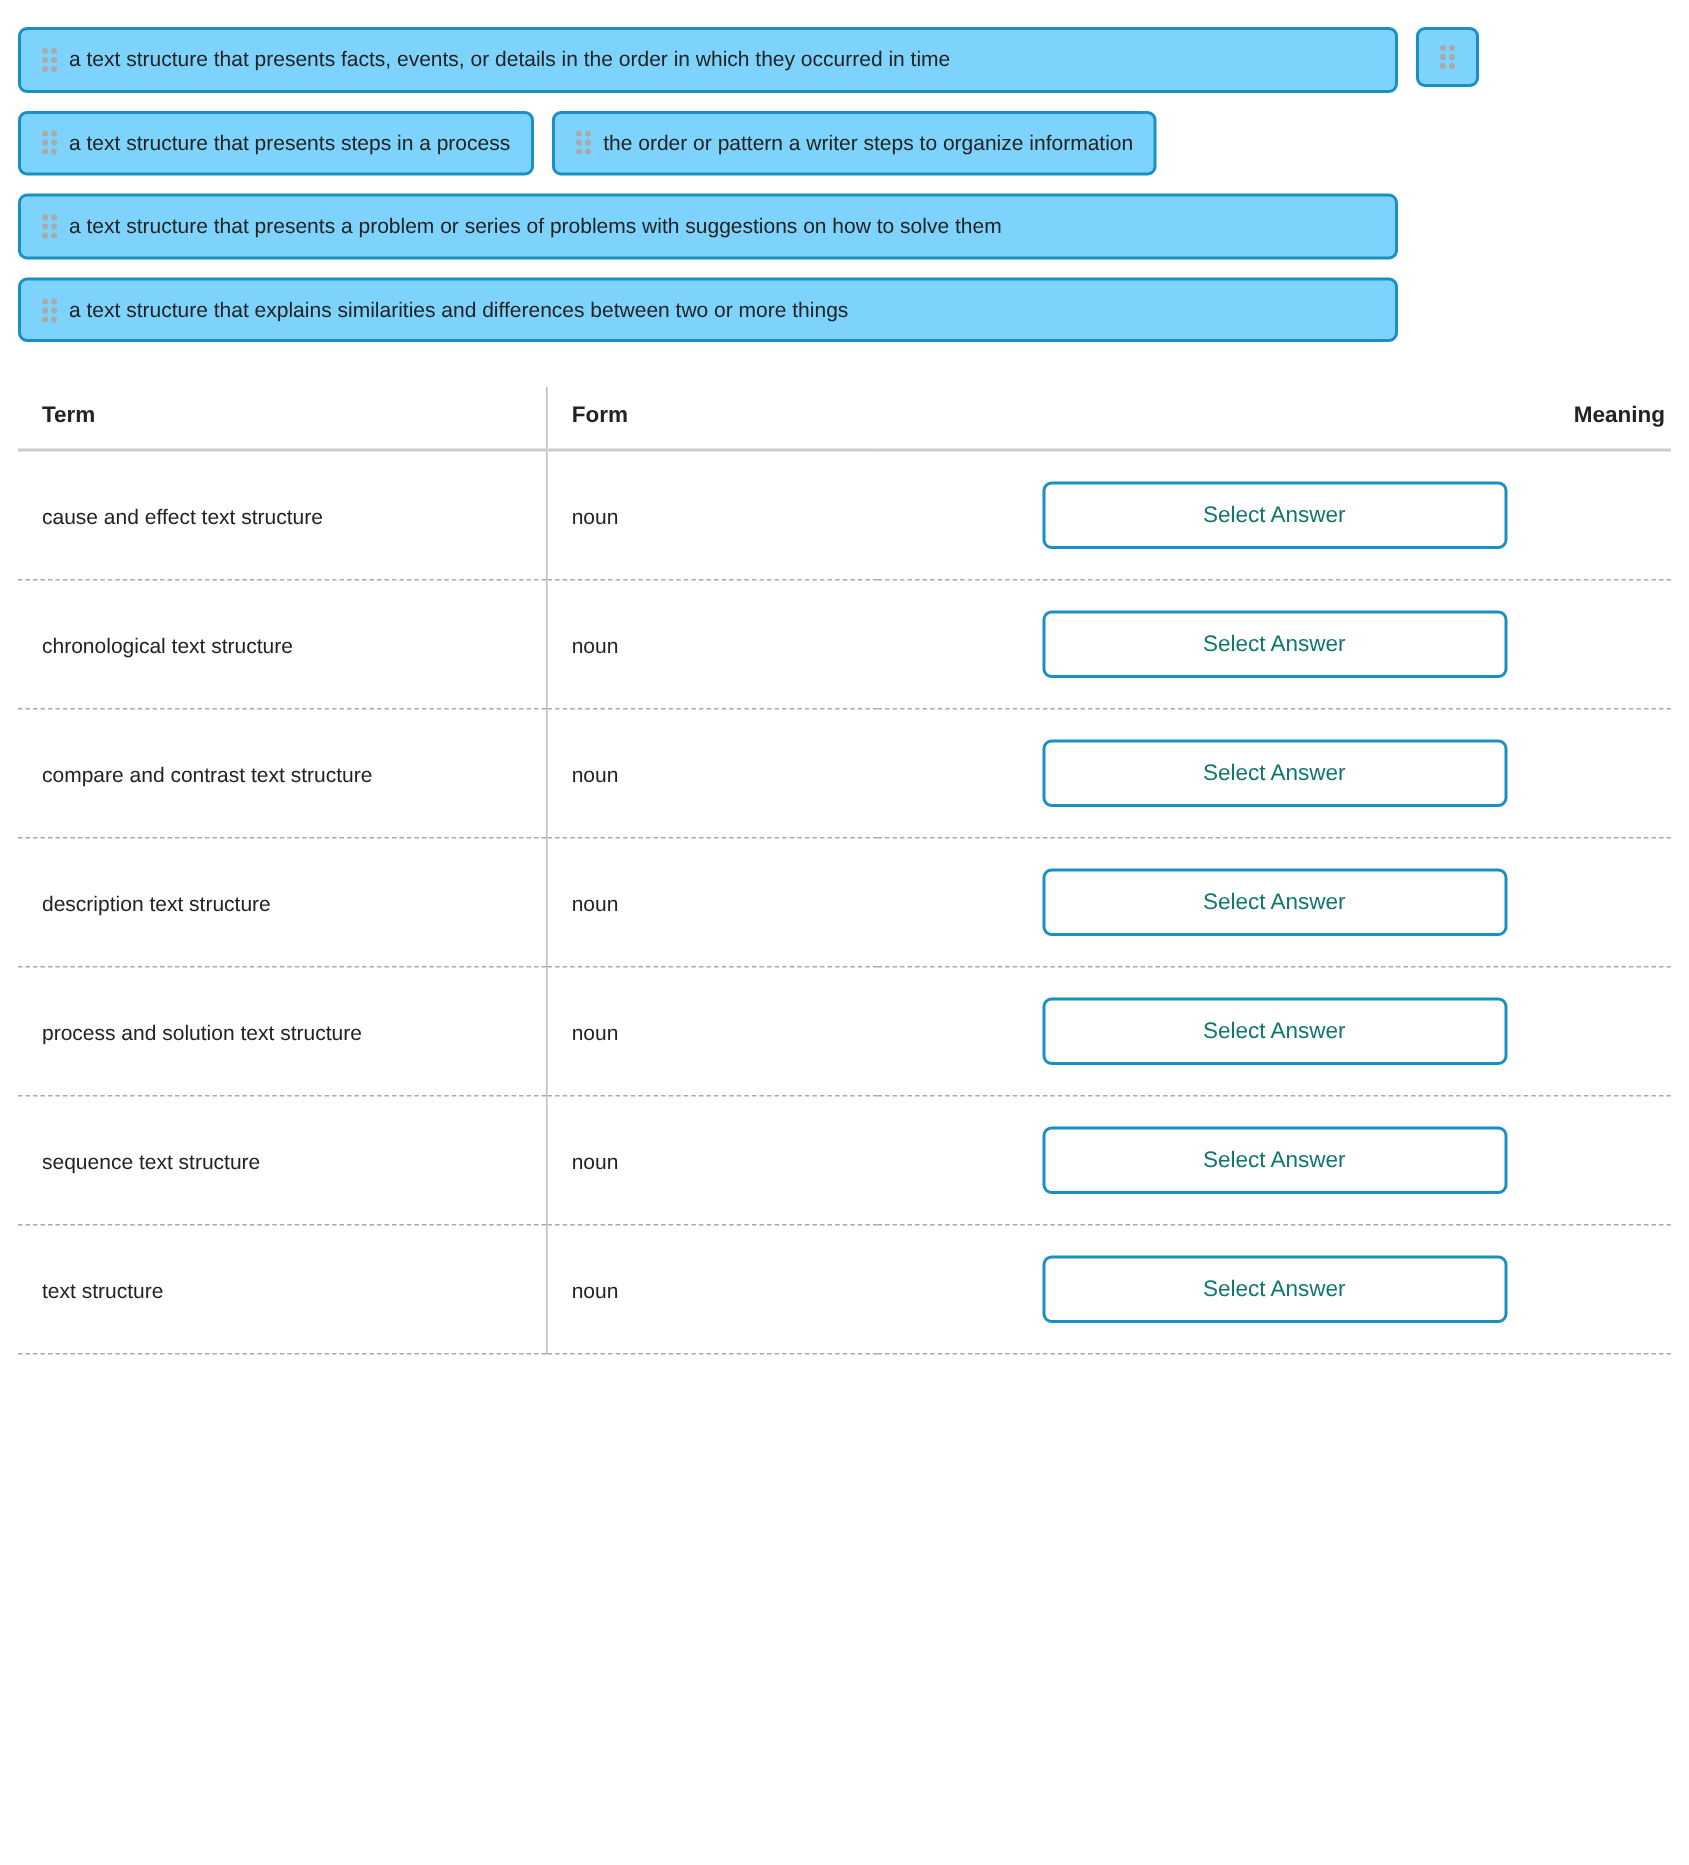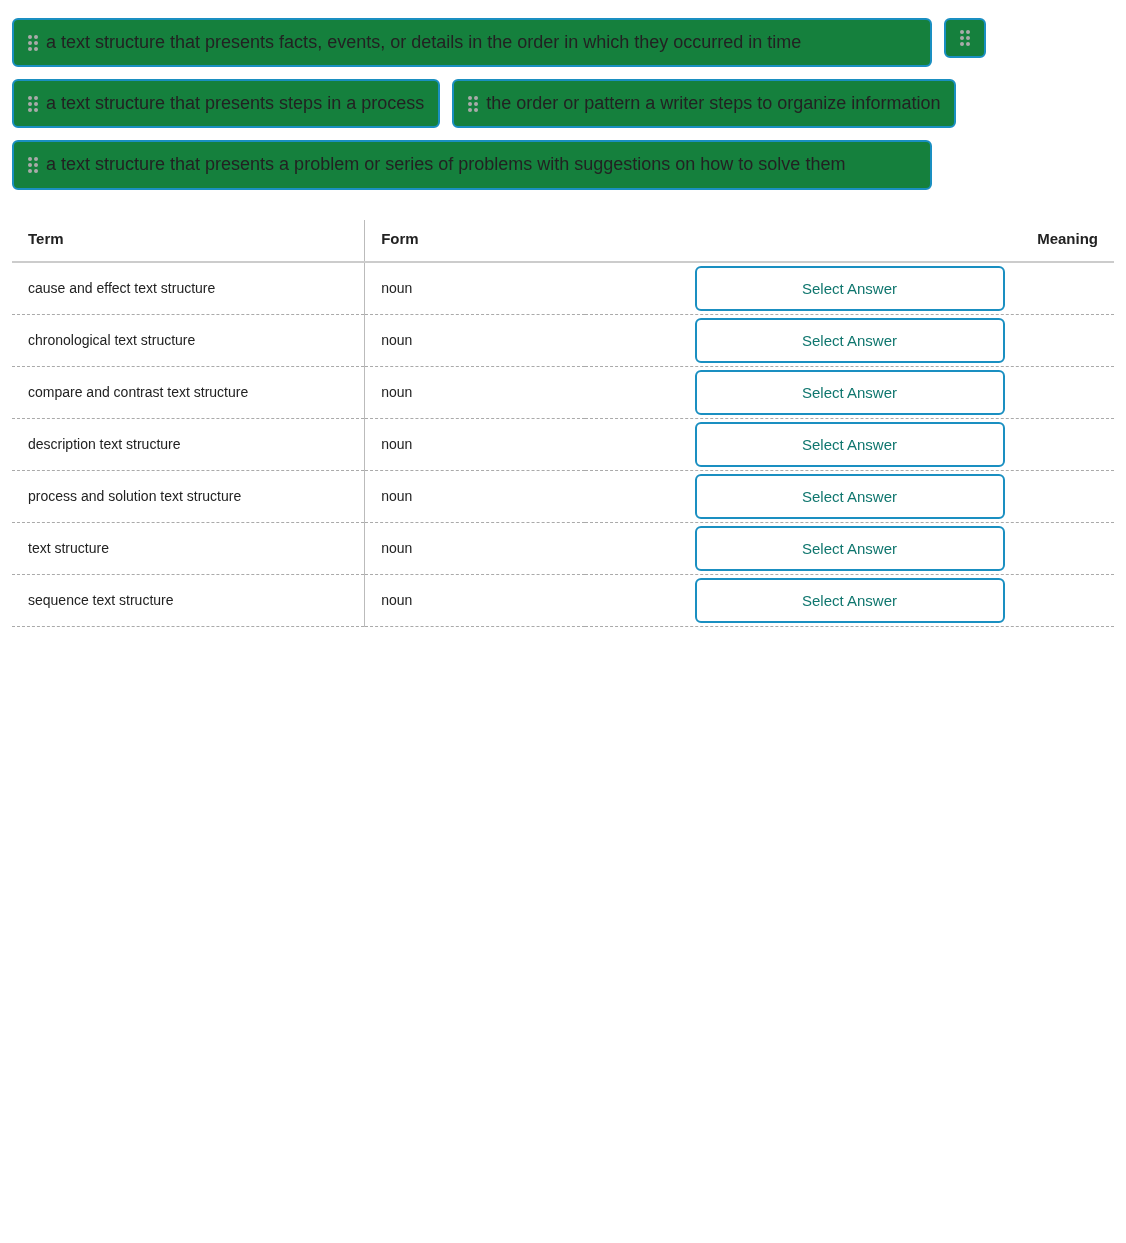--- a/index.html
+++ b/index.html
@@ -22,23 +22,23 @@
     }
 
     .answer-card {
       border: 2px solid #1a8fc1;
       border-radius: 6px;
       padding: 10px 14px;
       display: flex;
       align-items: center;
       gap: 8px;
       cursor: grab;
-      background: #15803d;
+      background: #7dd3fc;
       max-width: 560px;
-      font-size: 18px;
+      font-size: 14px;
       line-height: 1.4;
     }
 
     .drag-handle {
       display: flex;
       flex-direction: column;
       gap: 2px;
       flex-shrink: 0;
     }
 
@@ -62,39 +62,39 @@
     }
 
     .vocab-table {
       width: 100%;
       border-collapse: collapse;
     }
 
     .vocab-table thead tr th {
       font-weight: bold;
       font-size: 15px;
-      padding: 10px 16px 14px 16px;
+      padding: 10px 4px 14px 16px;
       text-align: left;
       border-bottom: 2px solid #ccc;
     }
 
     .vocab-table thead tr th:first-child {
       width: 32%;
     }
     .vocab-table thead tr th:nth-child(2) {
       width: 20%;
       border-left: 1px solid #bbb;
     }
     .vocab-table thead tr th:nth-child(3) {
       width: 48%;
       text-align: right;
     }
 
     .vocab-table tbody tr td {
-      padding: 3px 16px;
+      padding: 20px 16px;
       border-bottom: 1px dashed #aaa;
       vertical-align: middle;
       font-size: 14px;
     }
 
     .vocab-table tbody tr td:nth-child(2) {
       border-left: 1px solid #bbb;
     }
 
     .vocab-table tbody tr td:nth-child(3) {
@@ -194,20 +194,37 @@
         <span>
           <i class="drag-dot"></i>
           <i class="drag-dot"></i>
         </span>
         <span>
           <i class="drag-dot"></i>
           <i class="drag-dot"></i>
         </span>
       </div>
       <span>a text structure that presents a problem or series of problems with suggestions on how to solve them</span>
+    </div>
+    <div class="answer-card" style="width: 100%; max-width: 920px;">
+      <div class="drag-handle">
+        <span>
+          <i class="drag-dot"></i>
+          <i class="drag-dot"></i>
+        </span>
+        <span>
+          <i class="drag-dot"></i>
+          <i class="drag-dot"></i>
+        </span>
+        <span>
+          <i class="drag-dot"></i>
+          <i class="drag-dot"></i>
+        </span>
+      </div>
+      <span>a text structure that explains similarities and differences between two or more things</span>
     </div>
   </div>
 
 <div class="table-wrapper">
   <table class="vocab-table">
     <thead>
       <tr>
         <th>Term</th>
         <th>Form</th>
         <th>Meaning</th>
@@ -233,24 +250,24 @@
           <td>description text structure</td>
           <td>noun</td>
           <td><button class="select-btn">Select Answer</button></td>
         </tr>
         <tr>
           <td>process and solution text structure</td>
           <td>noun</td>
           <td><button class="select-btn">Select Answer</button></td>
         </tr>
         <tr>
+          <td>sequence text structure</td>
+          <td>noun</td>
+          <td><button class="select-btn">Select Answer</button></td>
+        </tr>
+        <tr>
           <td>text structure</td>
-          <td>noun</td>
-          <td><button class="select-btn">Select Answer</button></td>
-        </tr>
-        <tr>
-          <td>sequence text structure</td>
           <td>noun</td>
           <td><button class="select-btn">Select Answer</button></td>
         </tr>
       </tbody>
   </table>
 </div>
 
 </body></html>

